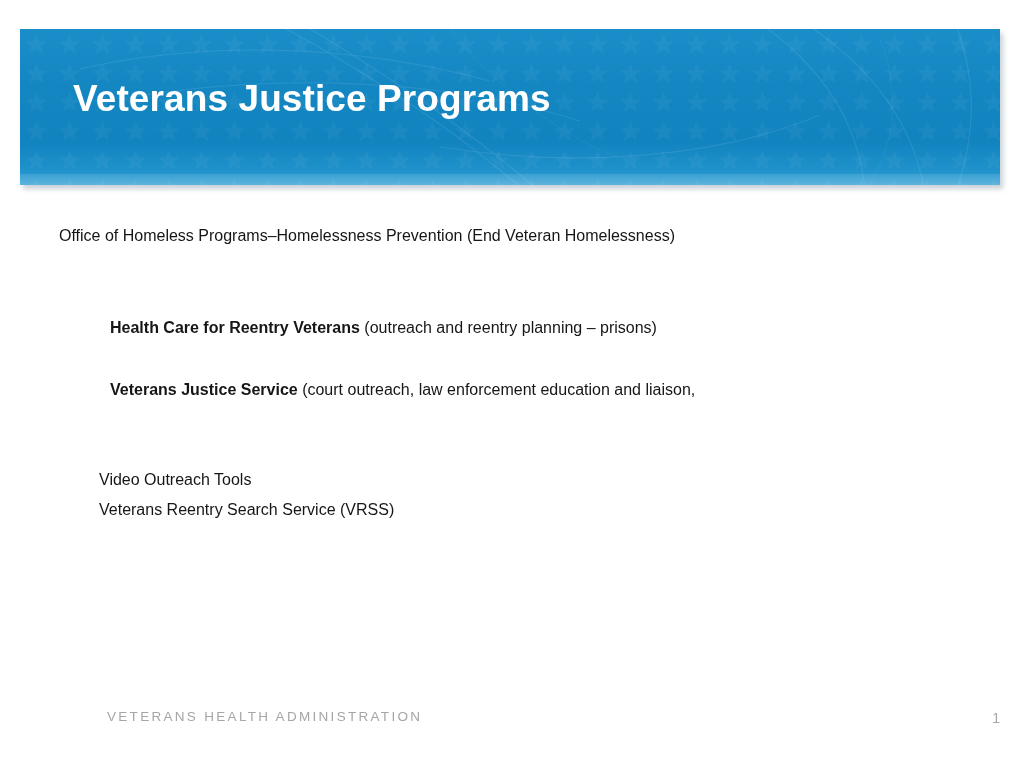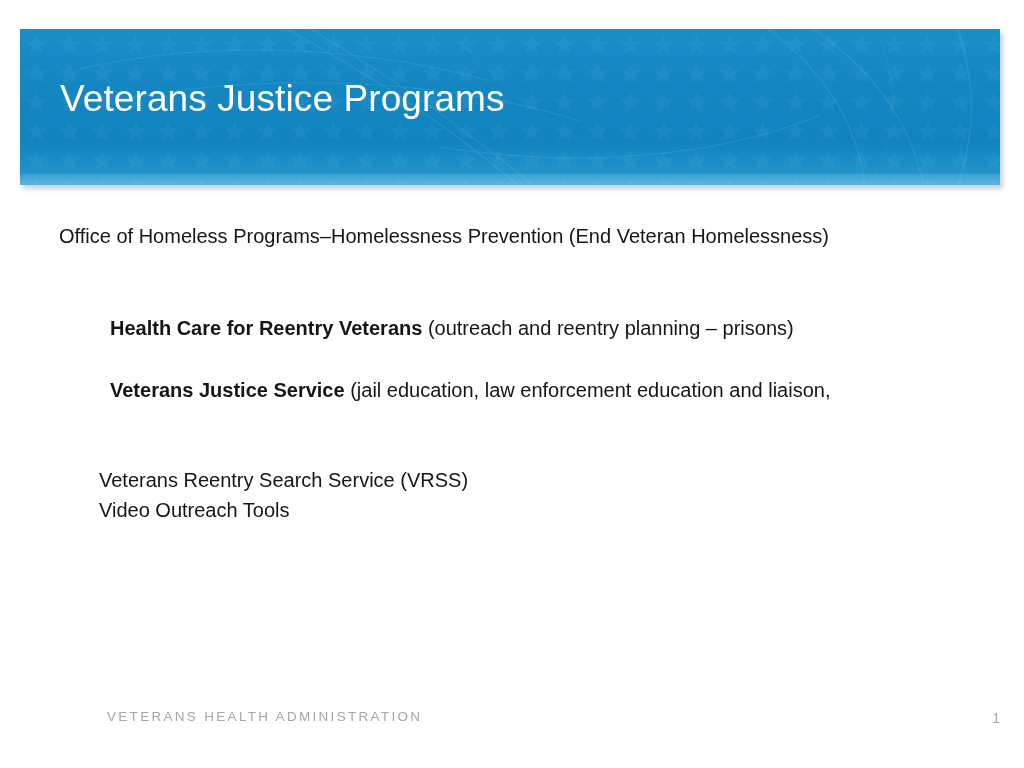--- a/index.html
+++ b/index.html
@@ -62,38 +62,38 @@
     position: absolute;
     left: 0;
     right: 0;
     bottom: 0;
     height: 11px;
     background: linear-gradient(180deg, rgba(255,255,255,0.10), rgba(255,255,255,0.22));
   }
 
   #banner-title {
     position: absolute;
-    left: 40px;
+    left: 53px;
     top: 48px;
     font-size: 37px;
-    font-weight: 400;
+    font-weight: 700;
     color: #ffffff;
     letter-spacing: 0.1px;
     line-height: 44px;
     white-space: nowrap;
   }
 
   
   #body-content {
     position: absolute;
     left: 59px;
     top: 221px;
     width: 930px;
     color: #161616;
-    font-size: 20px;
+    font-size: 16px;
     line-height: 30px;
   }
 
   .para { margin: 0; }
 
   .block-gap-1 { height: 62px; }
   .block-gap-2 { height: 32px; }
   .block-gap-3 { height: 60px; }
 
   .indent-1 { padding-left: 51px; }
@@ -170,26 +170,26 @@
 
     <p class="para line">Office of Homeless Programs–Homelessness Prevention (End Veteran Homelessness)</p>
 
     <div class="block-gap-1"></div>
 
 
     <p class="para line indent-1"><span class="bold">Health Care for Reentry Veterans</span><span> (outreach and reentry planning – prisons)</span></p>
 
     <div class="block-gap-2"></div>
 
-    <p class="para line indent-1"><span class="bold">Veterans Justice Service</span><span> (jail education, law enforcement education and liaison,</span></p>
+    <p class="para line indent-1"><span class="bold">Veterans Justice Service</span><span> (court outreach, law enforcement education and liaison,</span></p>
 
 
     <div class="block-gap-3"></div>
 
 
+    <p class="para line indent-sub">Video Outreach Tools</p>
     <p class="para line indent-sub">Veterans Reentry Search Service (VRSS)</p>
-    <p class="para line indent-sub">Video Outreach Tools</p>
   </div>
 
   <div id="footer-org">VETERANS HEALTH ADMINISTRATION</div>
   <div id="footer-page-number">1</div>
 
 </div>
 
 </body></html>

